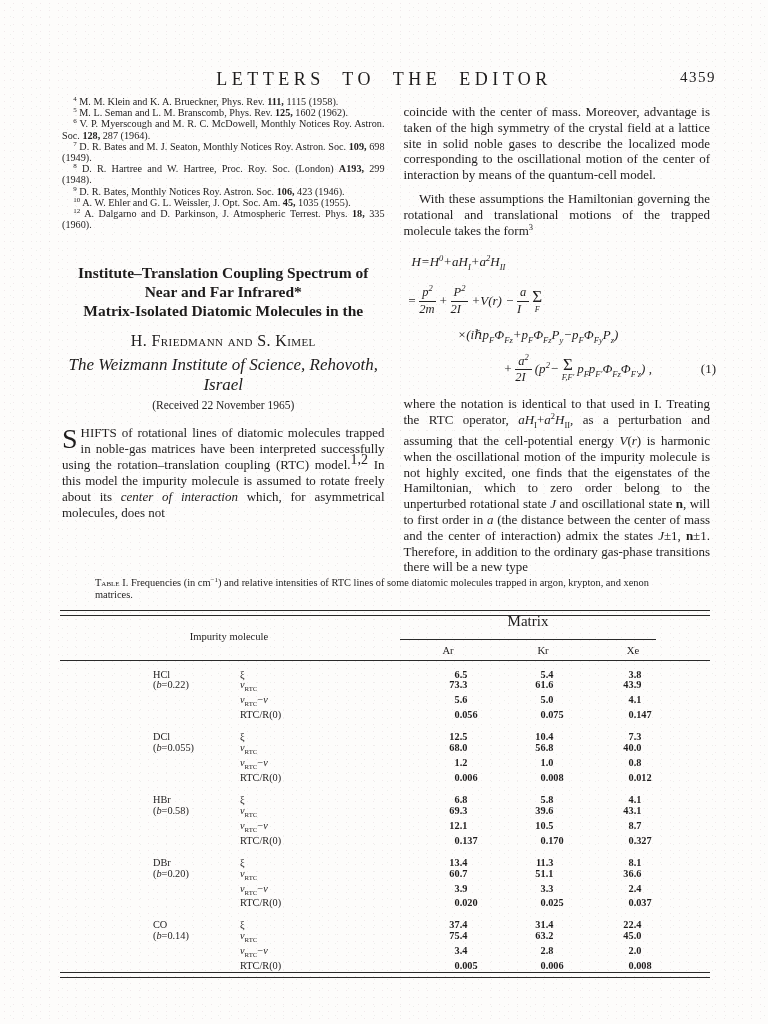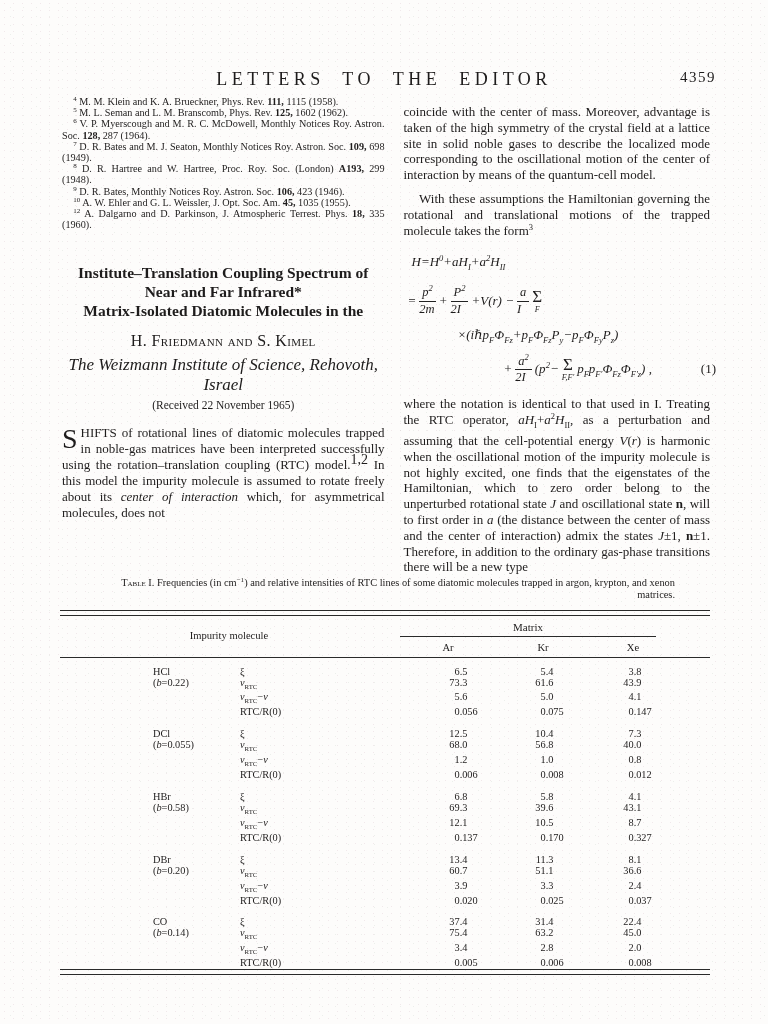--- a/index.html
+++ b/index.html
@@ -62,39 +62,39 @@
   .frac{display:inline-block;vertical-align:middle;font-size:12.5px;line-height:1.05;}
   .frac .num{display:block;border-bottom:1px solid #222;padding:0 3px 1px;}
   .frac .den{display:block;padding-top:1px;}
   .sum{display:inline-flex;flex-direction:column;align-items:center;line-height:1;vertical-align:middle;}
   .sum .sigma{font-size:17px;font-style:normal;}
   .sum .lim{font-size:8px;margin-top:1px;}
   .eqnum{margin-left:auto;font-style:normal;padding-right:2px;}
 
   
   .table-section{position:absolute;top:577px;left:60px;width:650px;}
-  .caption{width:580px;margin:0 auto 9px;text-align:right;font-size:10.4px;line-height:11.8px;}
+  .caption{width:580px;margin:0 auto 9px;text-align:left;font-size:10.4px;line-height:11.8px;}
   .caption .cap-label{font-variant:small-caps;}
   .caption sup{font-size:7px;line-height:0;}
   .rule-double{height:4px;border-top:1px solid #2a2a2a;border-bottom:1px solid #2a2a2a;}
   table{border-collapse:collapse;width:650px;table-layout:fixed;font-size:10.3px;line-height:10.9px;}
   th,td{padding:0;font-weight:normal;}
   thead th{vertical-align:bottom;}
   th.imp{text-align:center;vertical-align:middle;border-bottom:1px solid #2a2a2a;font-size:10.6px;}
   th.matrix{height:21px;}
-  .matrix-inner{text-align:center;border-bottom:1px solid #2a2a2a;margin:0 22px 0 2px;padding-bottom:3px;font-size:11px;}
+  .matrix-inner{text-align:center;border-bottom:1px solid #2a2a2a;margin:0 22px 0 2px;padding-bottom:12px;font-size:15px;}
   tr.subhead th{height:17px;border-bottom:1px solid #2a2a2a;text-align:center;padding-bottom:3px;font-size:10.6px;}
   th.sp{border-bottom:1px solid #2a2a2a;}
   tbody td{vertical-align:top;}
   td.mol{padding-left:93px;}
   td.mol i{font-style:italic;}
   td.lbl{padding-left:2px;}
   td.lbl sub{font-size:6.8px;}
   td.lbl i{font-style:italic;}
-  td.val{text-align:left;}
+  td.val{text-align:left;font-weight:bold;}
   td.val:nth-child(3){padding-left:40px;}
   td.val:nth-child(4){padding-left:26px;}
   td.val:nth-child(5){padding-left:24px;}
   .ip{display:inline-block;width:2.1em;text-align:right;}
   .fp{display:inline-block;text-align:left;}
   tbody tr:first-child td{padding-top:9px;}
   tbody tr.gap td{padding-top:11px;}
   tbody{border-bottom:0;}
 </style>
 </head>

